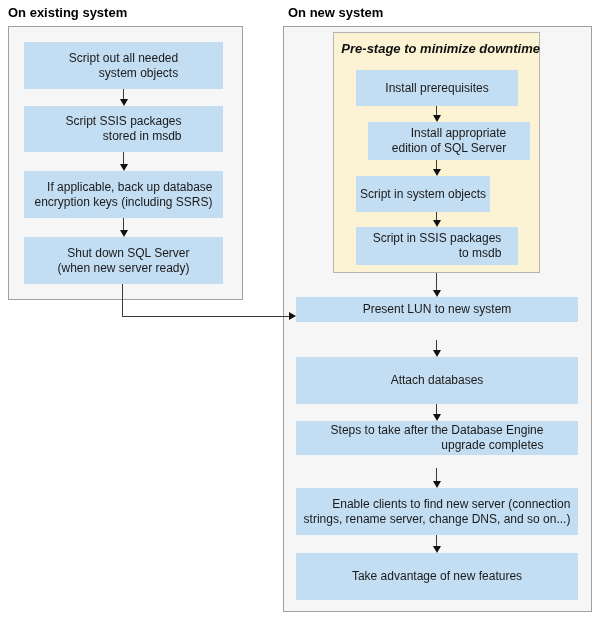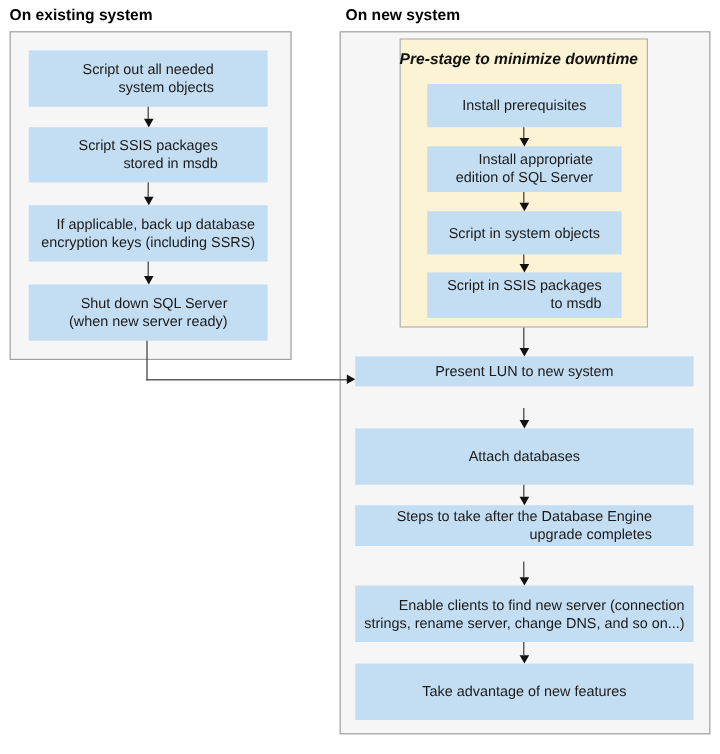--- a/index.html
+++ b/index.html
@@ -19,21 +19,21 @@
     border:1px solid var(--panel-border,#a0a0a0);
     box-sizing:border-box;
   }
   .prestage{
     position:absolute;background:var(--prestage-fill,#fbf3d3);
     border:1px solid var(--prestage-border,#b3b3b3);
     box-sizing:border-box;
   }
   .prestage-title{
     position:absolute;font-size:13px;font-weight:bold;font-style:italic;
-    text-align:left;color:#111;
+    text-align:right;color:#111;
   }
   .step{
     position:absolute;background:var(--step-fill,#c3ddf2);
     display:flex;align-items:center;justify-content:center;
     text-align:right;font-size:12px;line-height:15px;
     white-space:pre-line;box-sizing:border-box;padding:0 2px;
   }
   .v-arrow{
     position:absolute;width:9px;
     display:flex;flex-direction:column;align-items:center;
@@ -81,23 +81,23 @@
   <div class="v-arrow" style="left:119px;top:152px;height:19px">
       <div class="shaft"></div>
       <div class="head"></div>
     </div>
   <div class="v-arrow" style="left:119px;top:218px;height:19px">
       <div class="shaft"></div>
       <div class="head"></div>
     </div>
 
   <div class="step" style="left:356px;top:70px;width:162px;height:36px">Install prerequisites</div>
-  <div class="step" style="left:356px;top:122px;width:162px;height:38px">Install appropriate
+  <div class="step" style="left:368px;top:122px;width:162px;height:38px">Install appropriate
 edition of SQL Server</div>
-  <div class="step" style="left:356px;top:176px;width:162px;height:36px">Script in system objects</div>
+  <div class="step" style="left:356px;top:176px;width:134px;height:36px">Script in system objects</div>
   <div class="step" style="left:356px;top:227px;width:162px;height:38px">Script in SSIS packages
 to msdb</div>
 
   <div class="v-arrow" style="left:432px;top:106px;height:16px">
       <div class="shaft"></div>
       <div class="head"></div>
     </div>
   <div class="v-arrow" style="left:432px;top:160px;height:16px">
       <div class="shaft"></div>
       <div class="head"></div>

